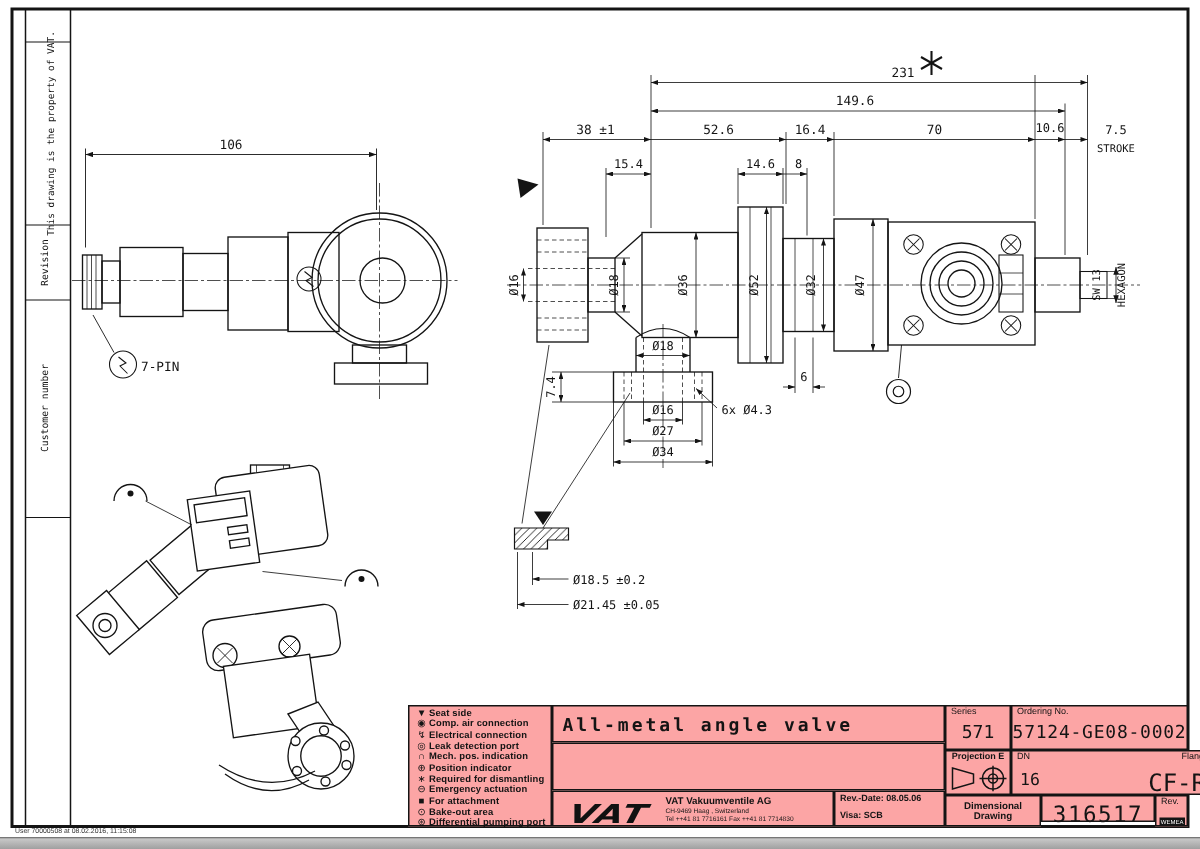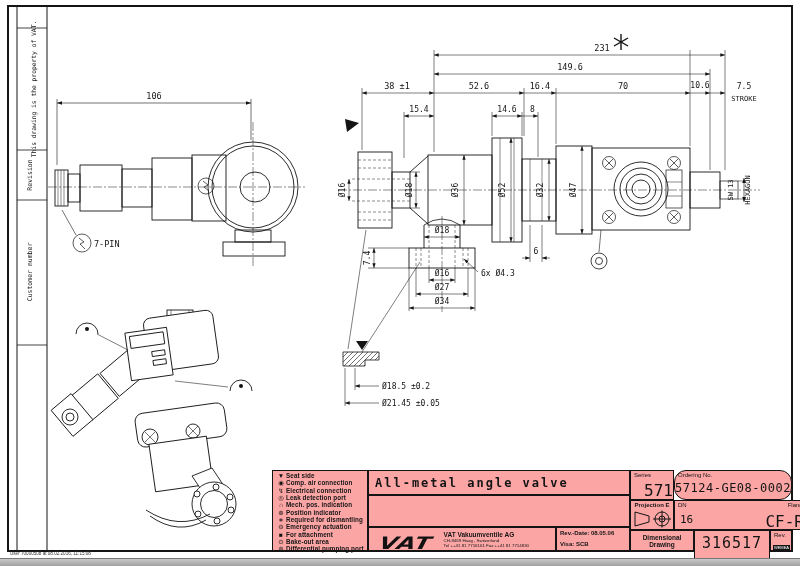--- a/index.html
+++ b/index.html
@@ -385,24 +385,24 @@
     </div>
   </div>
 
   <div class="cell" style="left:556px;top:527px;width:74px;height:24px;padding:2px 0 0 3px;">
     <div style="font-size:6px;font-weight:bold;white-space:nowrap;">Rev.-Date: 08.05.06</div>
     <div style="font-size:6px;font-weight:bold;margin-top:5px;">Visa: SCB</div>
   </div>
 
   <div class="cell" style="left:630px;top:470px;width:44px;height:30px;">
     <div class="lbl" style="padding:1px 0 0 3px;">Series</div>
-    <div class="mono" style="font-size:16px;text-align:right;margin-top:2px;">571</div>
-  </div>
-
-  <div class="cell" style="left:674px;top:470px;width:118px;height:30px;border-radius:12px;">
+    <div class="mono" style="font-size:12px;text-align:center;margin-top:2px;">571</div>
+  </div>
+
+  <div class="cell" style="left:674px;top:470px;width:118px;height:30px;">
     <div class="lbl" style="padding:1px 0 0 3px;">Ordering No.</div>
     <div class="mono" style="font-size:12px;text-align:center;letter-spacing:0.5px;margin-top:2px;white-space:nowrap;">57124-GE08-0002</div>
   </div>
 
   <div class="cell" style="left:630px;top:500px;width:44px;height:30px;">
     <div class="lbl" style="text-align:center;padding-top:1px;font-weight:bold;">Projection E</div>
     <svg width="42" height="18" viewBox="0 0 42 18" style="display:block;margin:1px auto 0;">
       <g stroke="#141414" fill="none" stroke-width="1">
         <polygon points="4,2 4,16 18,12 18,6"></polygon>
         <circle cx="31" cy="9" r="7"></circle>
@@ -417,21 +417,21 @@
     <div class="lbl" style="position:absolute;left:3px;top:1px;">DN</div>
     <div class="mono" style="position:absolute;left:5px;top:12px;font-size:11px;">16</div>
     <div class="lbl" style="position:absolute;right:3px;top:1px;">Flange</div>
     <div class="mono" style="position:absolute;right:5px;top:11px;font-size:16px;">CF-R</div>
   </div>
 
   <div class="cell" style="left:630px;top:530px;width:64px;height:21px;text-align:center;">
     <div style="font-size:6.5px;font-weight:bold;margin-top:3px;">Dimensional</div>
     <div style="font-size:6.5px;font-weight:bold;">Drawing</div>
   </div>
-  <div class="cell" style="left:694px;top:530px;width:76px;height:36px;">
+  <div class="cell" style="left:694px;top:530px;width:76px;height:18px;">
     <div class="mono" style="font-size:15px;text-align:center;margin-top:3px;letter-spacing:1px;">316517</div>
   </div>
   <div class="cell" style="left:770px;top:530px;width:22px;height:21px;">
     <div class="lbl" style="padding:1px 0 0 3px;">Rev.</div>
     <div style="position:absolute;right:1px;bottom:0;font-size:4px;background:#141414;color:#fff;padding:0 1px;">WEMEA</div>
   </div>
 </div>
 
 
 <div id="stamp">User 70000508 at 08.02.2016, 11:15:08</div>

